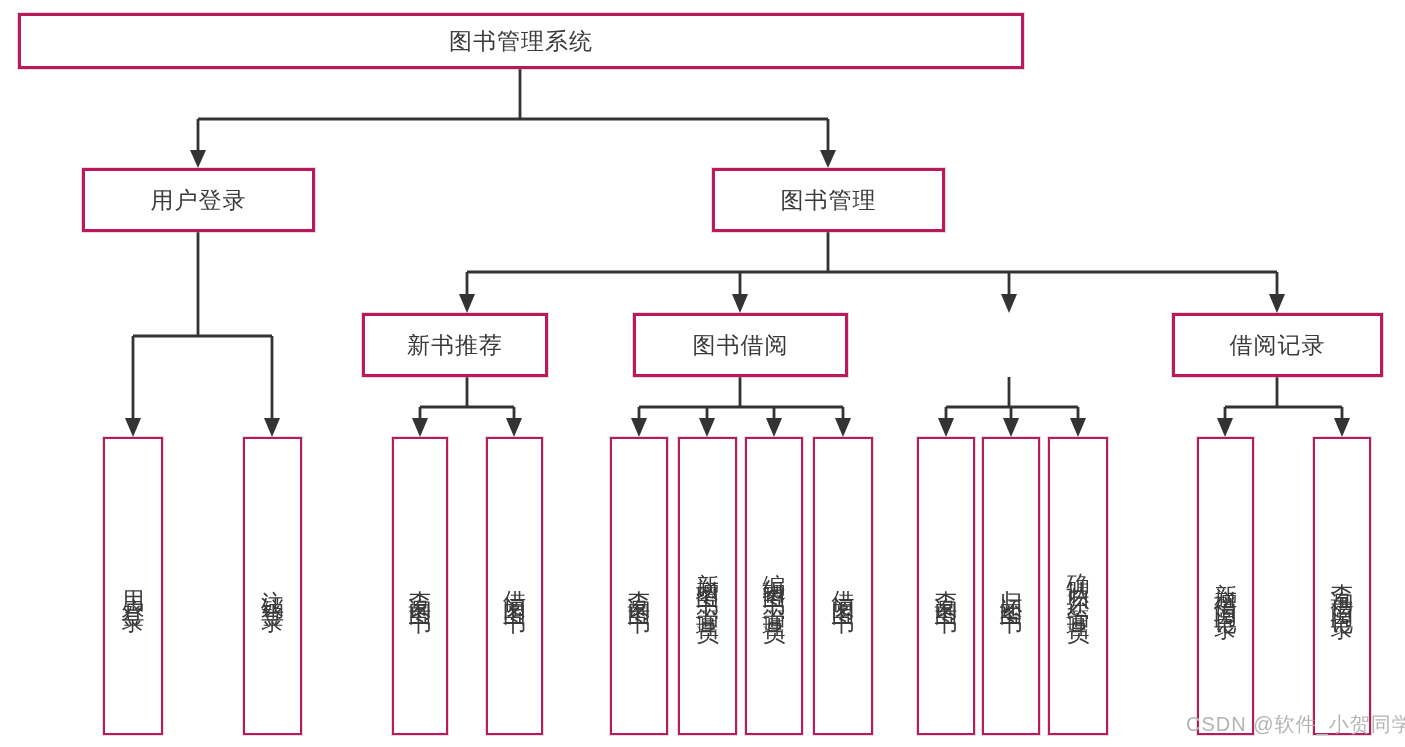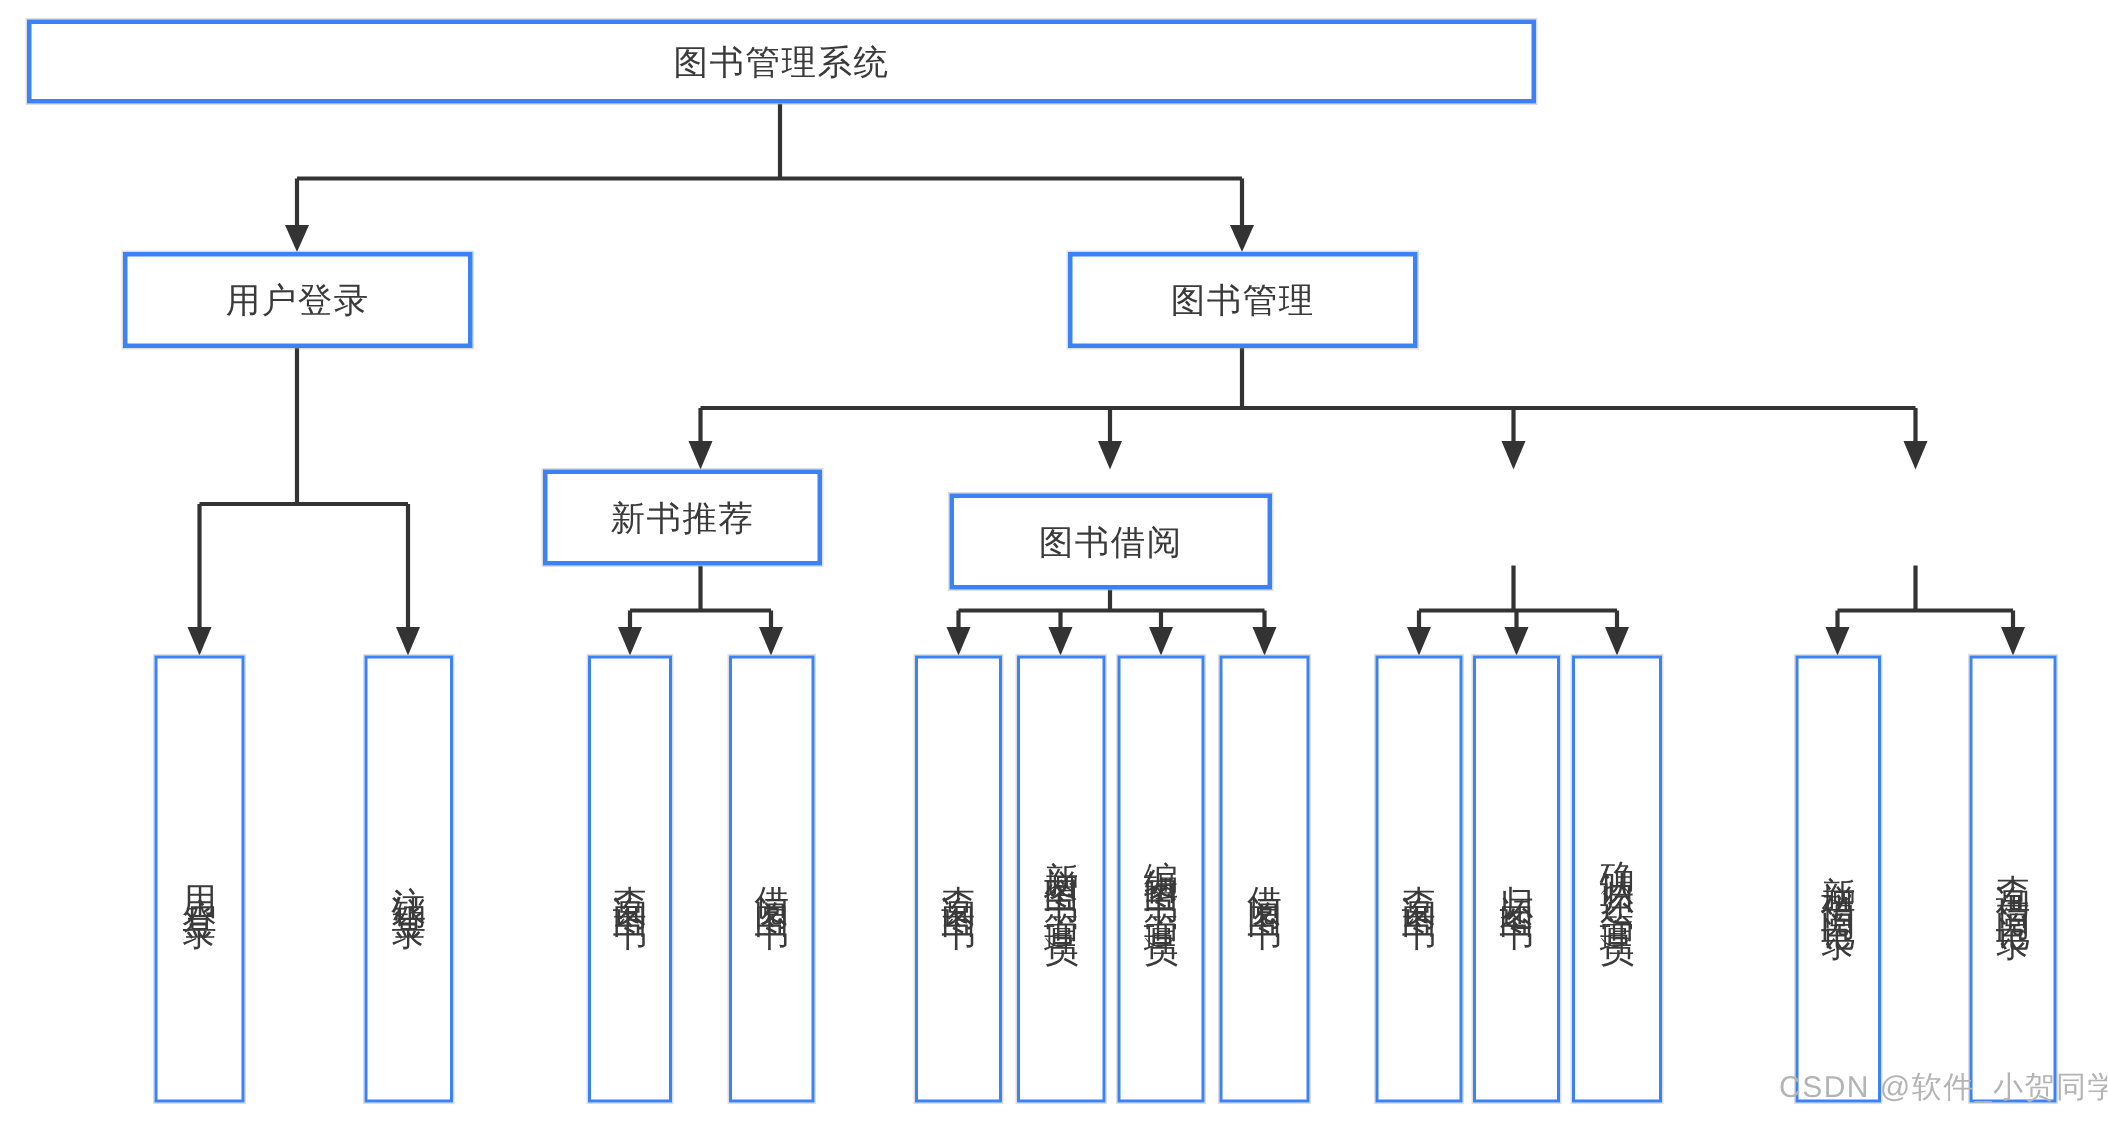--- a/index.html
+++ b/index.html
@@ -10,21 +10,21 @@
     font-family:"Liberation Sans", sans-serif;
     overflow:hidden;
   }
   .connector-layer {
     position:absolute; left:0; top:0; width:1405px; height:747px;
   }
   .node {
     position:absolute;
     box-sizing:border-box;
     background:#ffffff;
-    border:3px solid #3b82f6;
+    border:3px solid #be185d;
     display:flex; align-items:center; justify-content:center;
     color:#3a3a3a;
     font-size:23px;
     letter-spacing:1px;
     box-shadow:0 0 0 1px rgba(160,160,160,0.35);
   }
   .leaf {
     border-width:2.5px;
   }
   .leaf .vtext {
@@ -134,22 +134,25 @@
   <div class="node" style="left:82px; top:168px; width:233px; height:64px;">
     <span>用户登录</span>
   </div>
   <div class="node" style="left:712px; top:168px; width:233px; height:64px;text-align:center;">
     <span>图书管理</span>
   </div>
 
   <div class="node" style="left:362px; top:313px; width:186px; height:64px;">
     <span>新书推荐</span>
   </div>
-  <div class="node" style="left:633px; top:329px; width:215px; height:64px;">
+  <div class="node" style="left:633px; top:313px; width:215px; height:64px;">
     <span>图书借阅</span>
+  </div>
+  <div class="node" style="left:1172px; top:313px; width:211px; height:64px;">
+    <span>借阅记录</span>
   </div>
 
   <div class="node leaf" style="left:103px; top:437px; width:60px; height:298px;">
     <span class="vtext">用户登录</span>
   </div>
   <div class="node leaf" style="left:243px; top:437px; width:59px; height:298px;">
     <span class="vtext">注销登录</span>
   </div>
 
   <div class="node leaf" style="left:392px; top:437px; width:56px; height:298px;">

